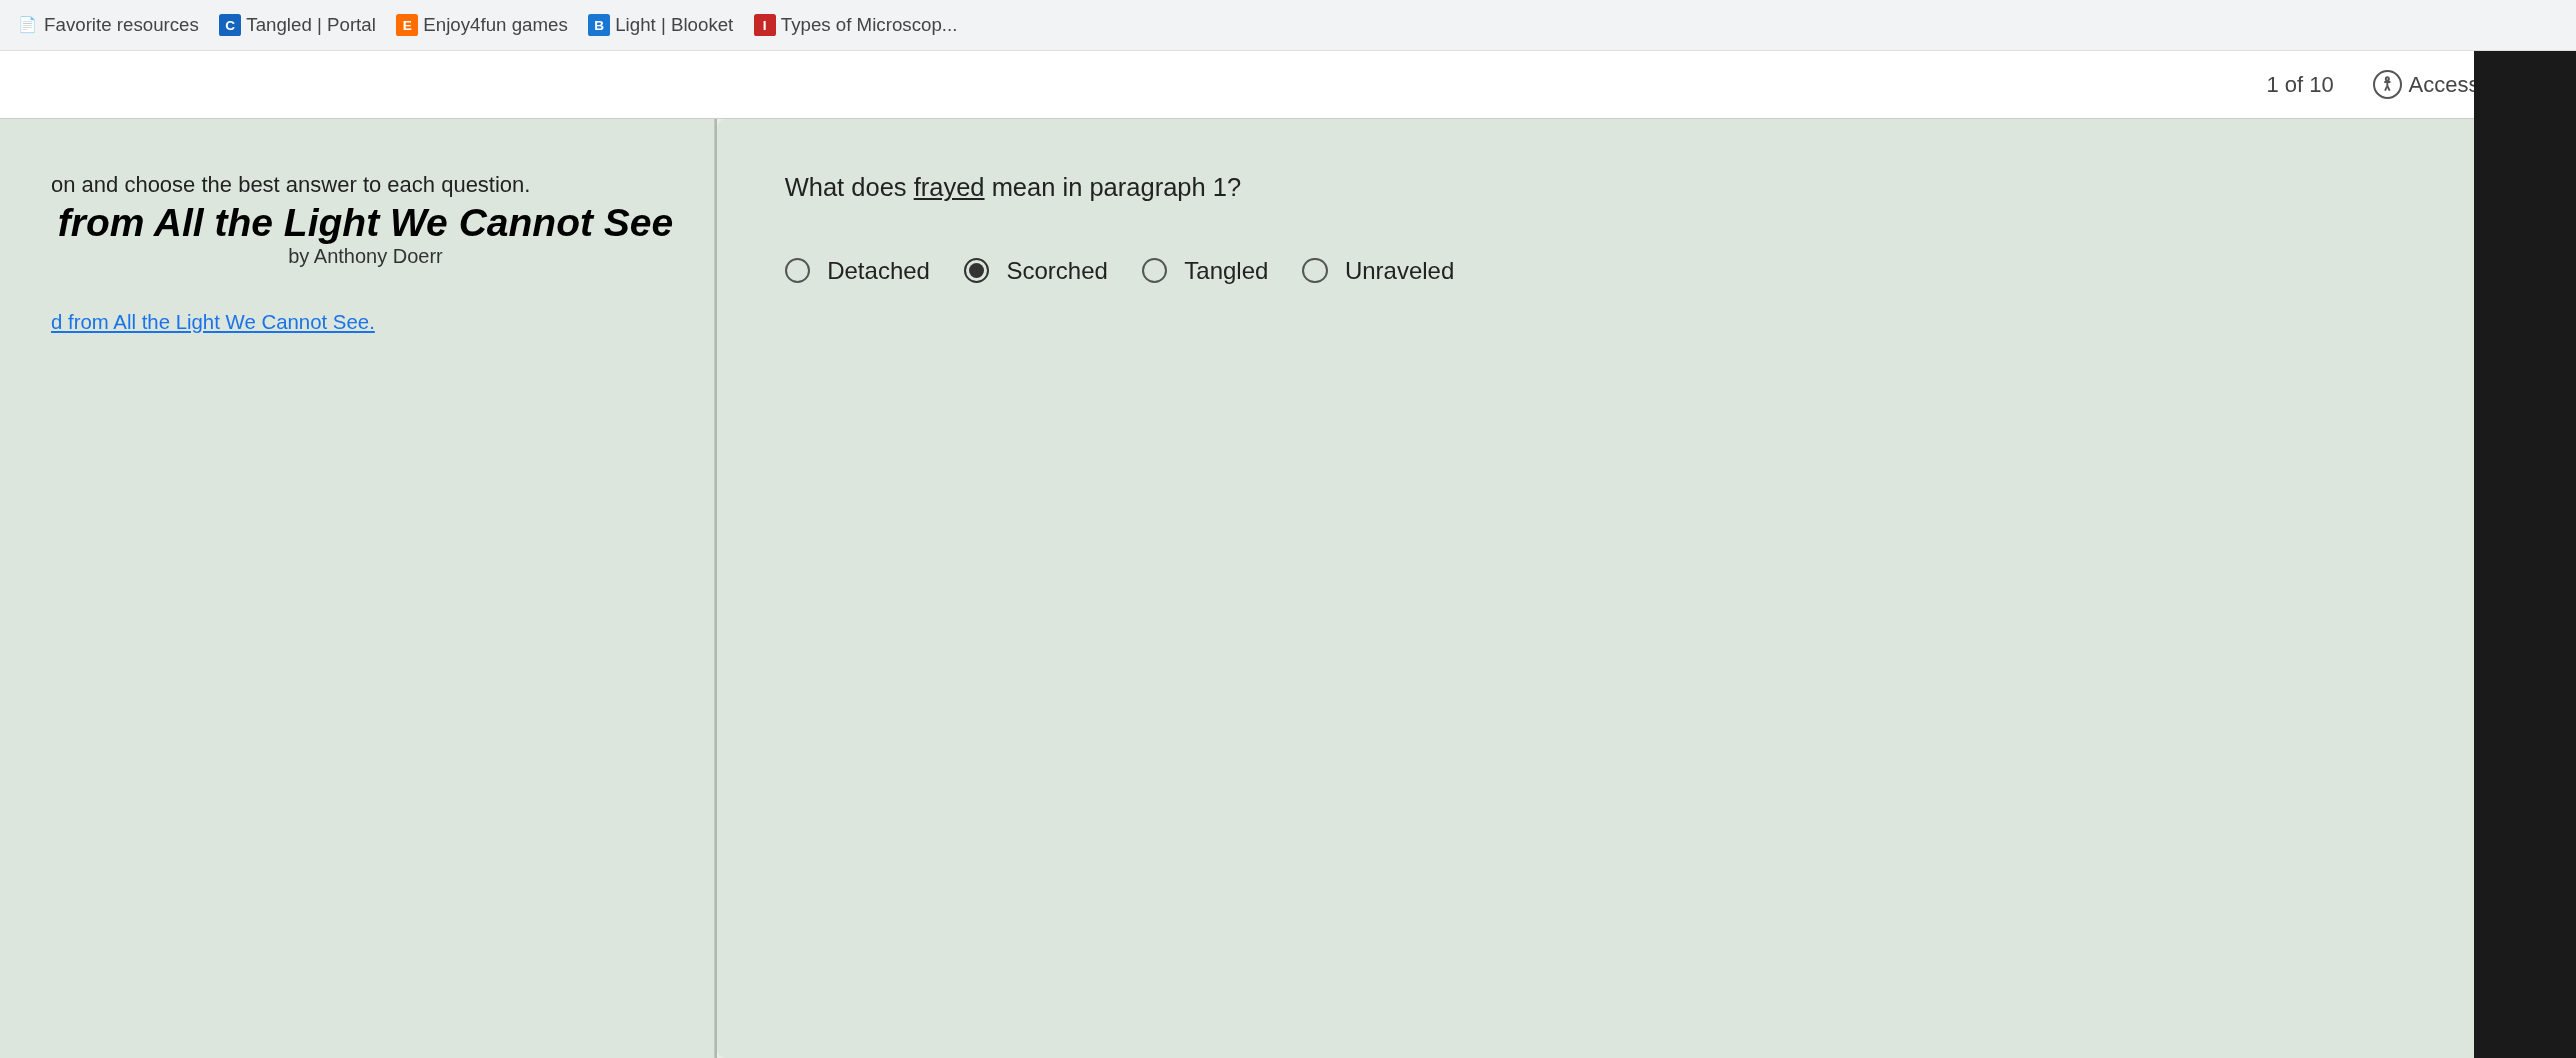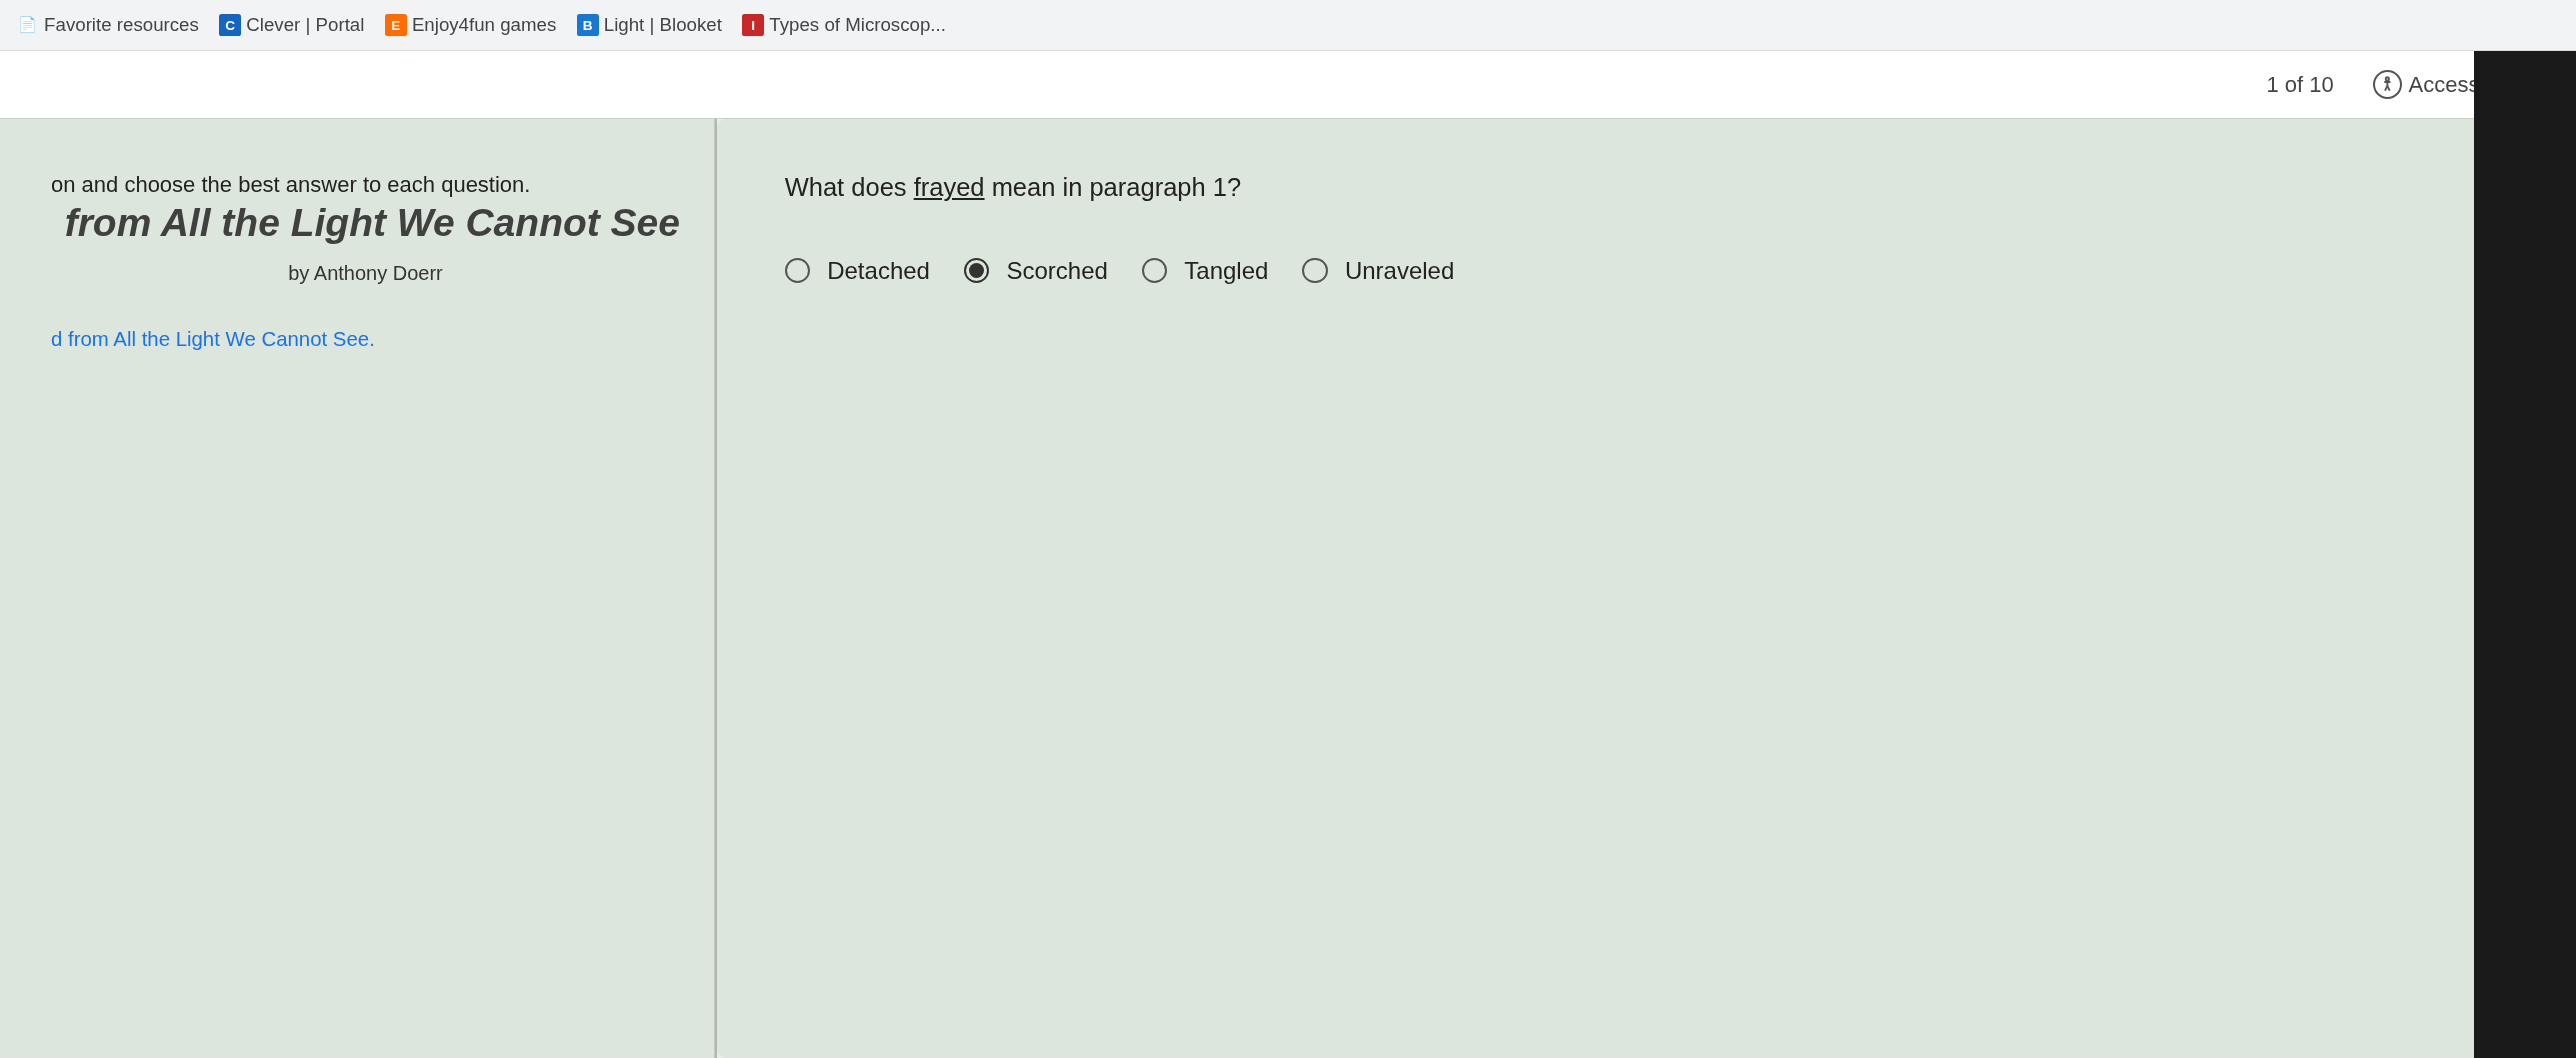--- a/index.html
+++ b/index.html
@@ -133,35 +133,36 @@
     .instruction-text {
       font-size: 22px;
       color: #222;
       line-height: 1.4;
     }
 
     .book-title {
       font-size: 39px;
       font-style: italic;
       font-weight: bold;
-      color: #404040;
-      text-align: right;
-      margin-bottom: 17px;
+      color: #000000;
+      text-align: center;
+      margin-bottom: 0;
     }
 
     .book-author {
       font-size: 20px;
       color: #333;
       text-align: center;
       margin-bottom: 43px;
     }
 
     .excerpt-link {
       font-size: 20.4px;
       color: #1a73e8;
+      text-decoration: underline;
       cursor: pointer;
     }
 
     
     .question-panel {
       flex: 1;
       background: #dce6dc;
       padding: 51px 68px 34px 68px;
       border-radius: 9px;
     }
@@ -234,21 +235,21 @@
 </head>
 <body>
 
 <div class="browser-chrome">
   <div class="tab-item">
     <span class="tab-icon favorite">📄</span>
     <span>Favorite resources</span>
   </div>
   <div class="tab-item">
     <span class="tab-icon clever">C</span>
-    <span>Clever | Portal</span>
+    <span>Tangled | Portal</span>
   </div>
   <div class="tab-item">
     <span class="tab-icon enjoy">E</span>
     <span>Enjoy4fun games</span>
   </div>
   <div class="tab-item">
     <span class="tab-icon blooket">B</span>
     <span>Light | Blooket</span>
   </div>
   <div class="tab-item">

